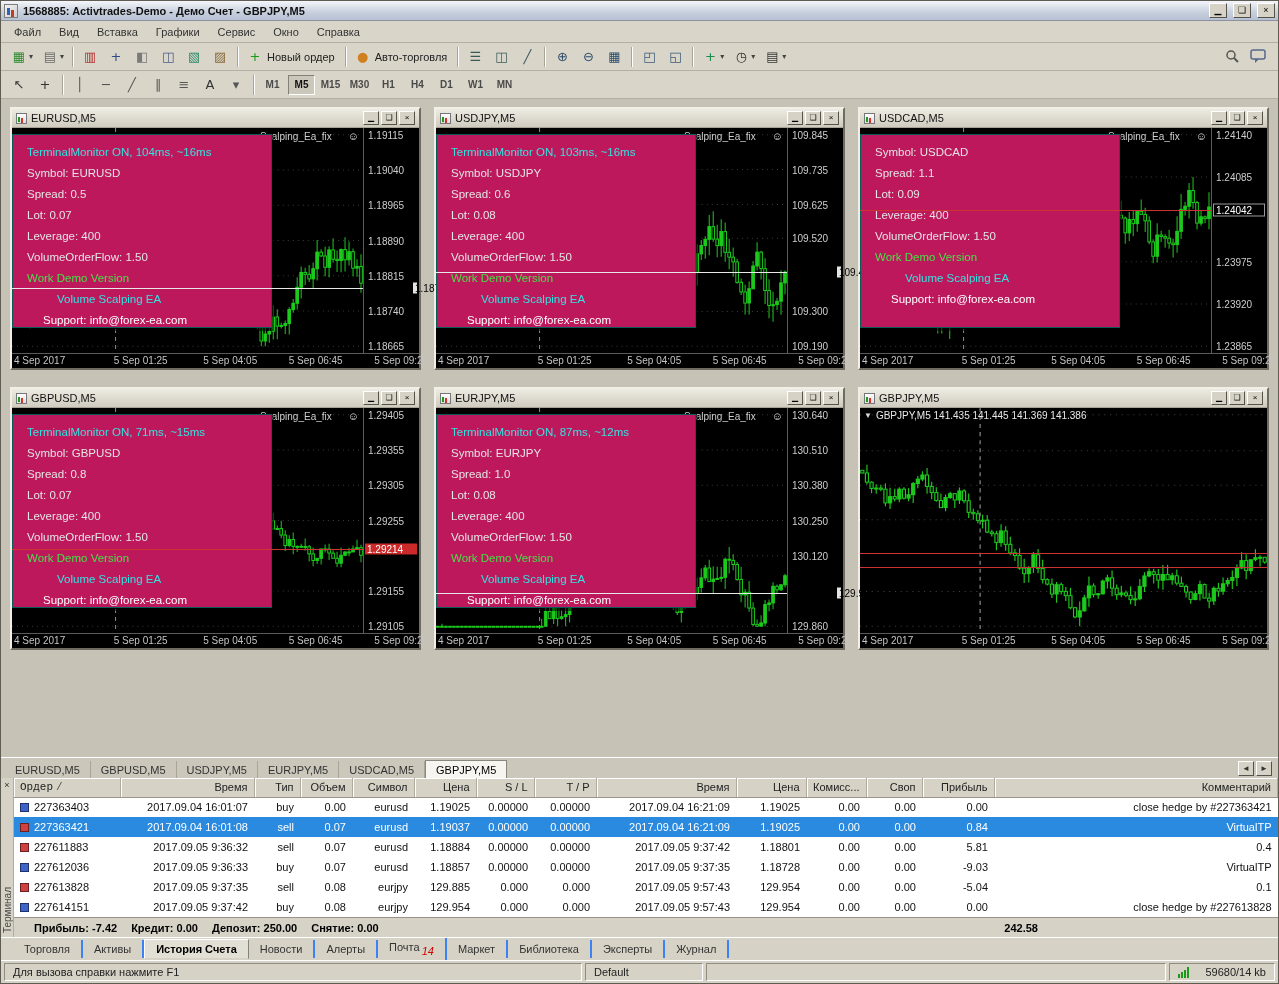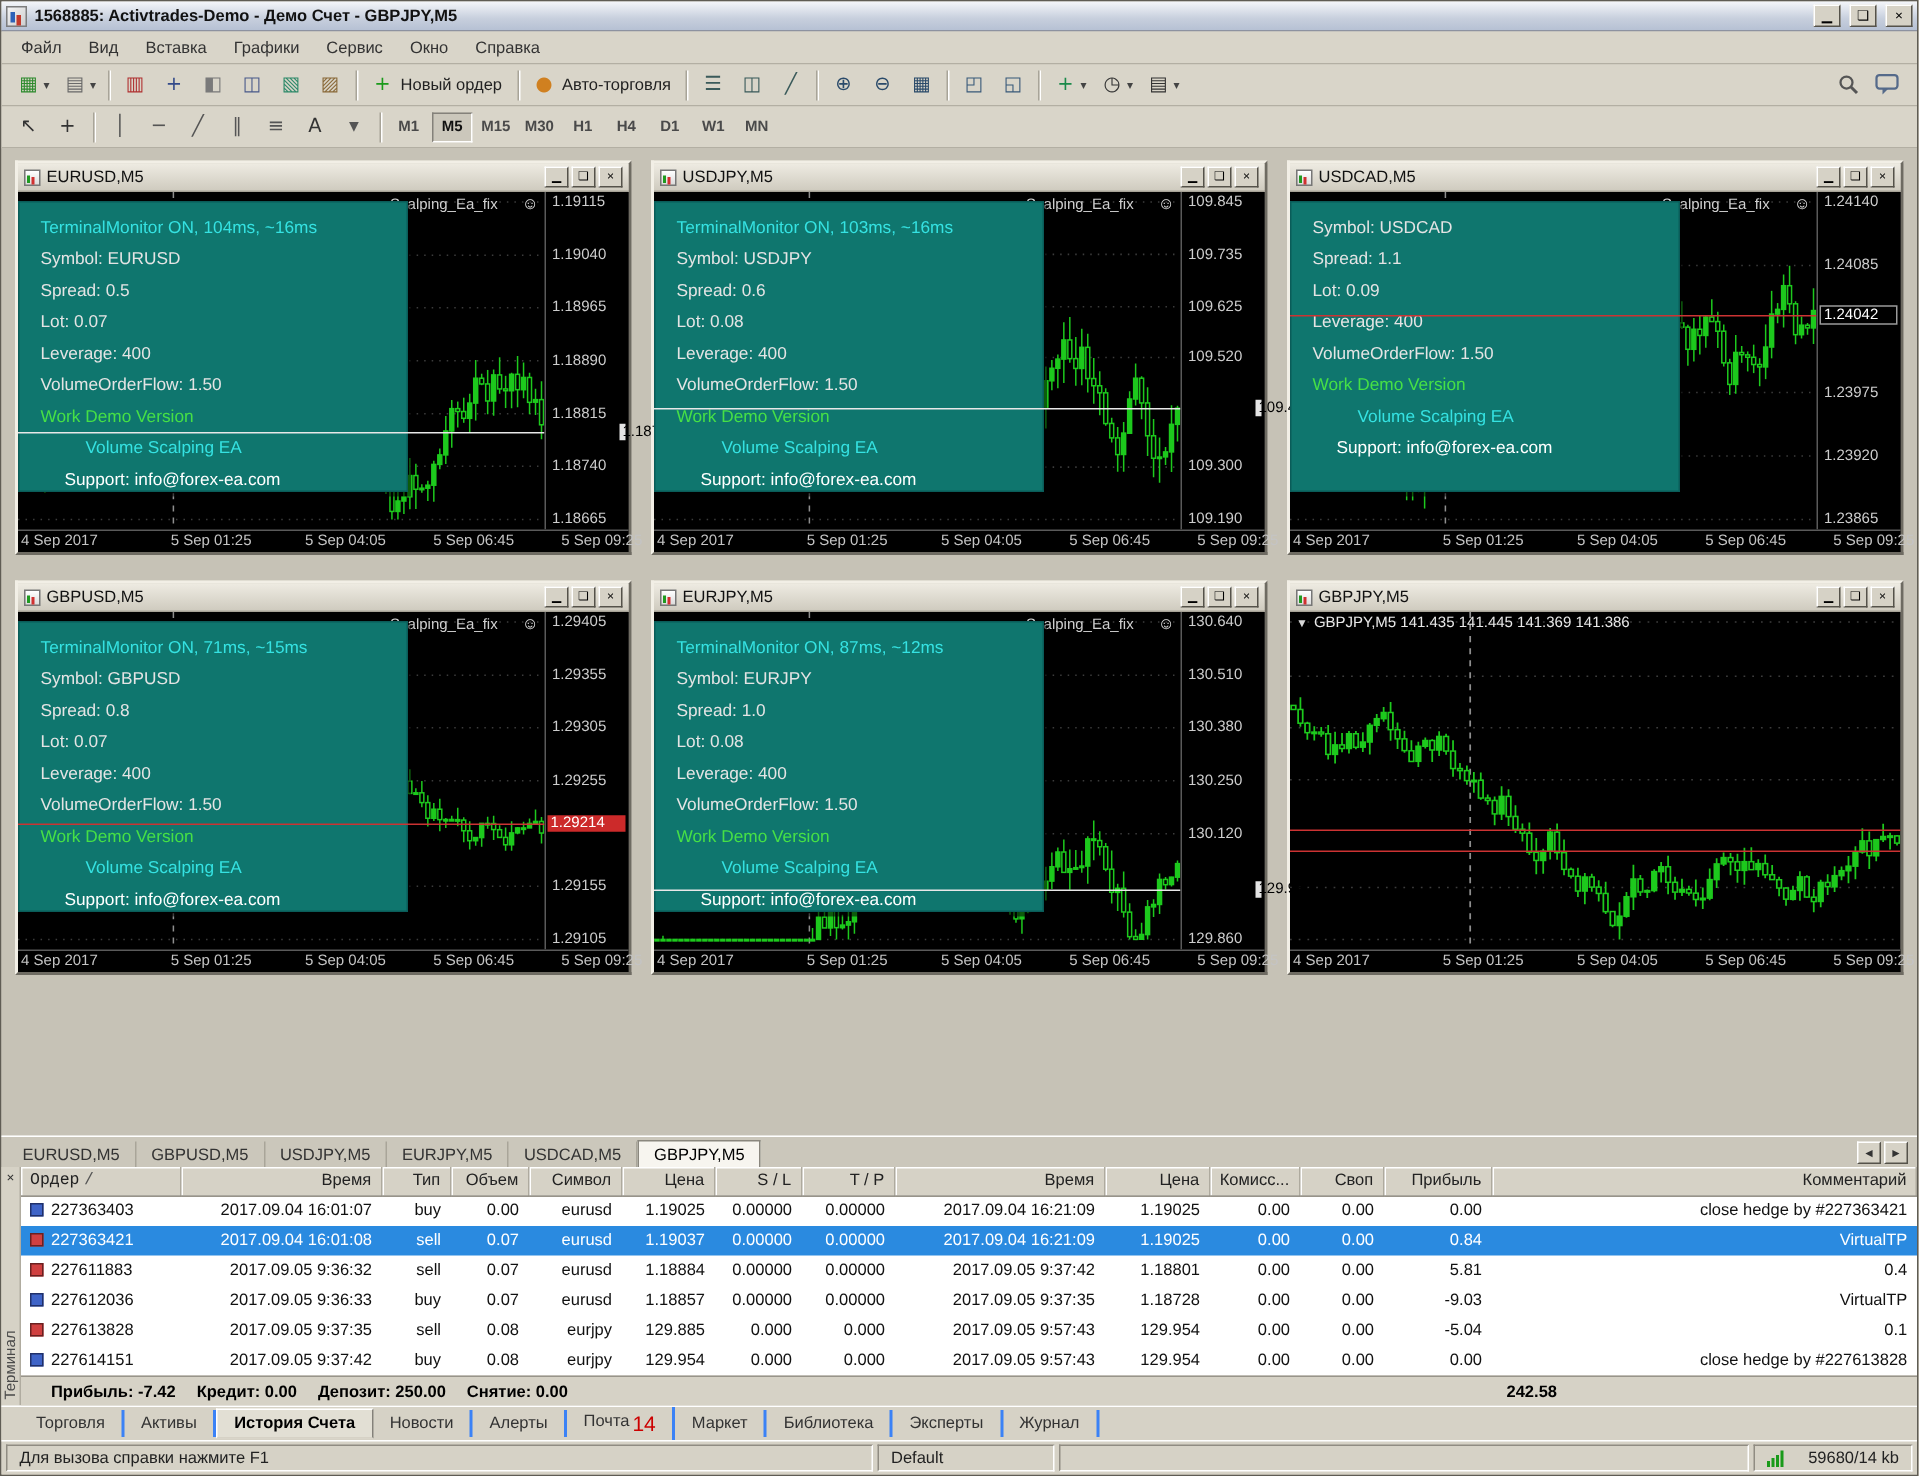--- a/index.html
+++ b/index.html
@@ -45,21 +45,21 @@
     font-size:8px;line-height:12px;text-align:center;color:#000;margin-left:2px;}
   .cw-chart{flex:1;display:flex;flex-direction:column;background:#000;min-height:0;}
   .cw-main{flex:1;display:flex;min-height:0;}
   .cw-plot{flex:1;position:relative;overflow:hidden;}
   .cw-plot svg{position:absolute;inset:0;width:100%;height:100%;z-index:1;}
   .price-line{position:absolute;left:0;right:0;height:1px;z-index:5;}
   .ea-label{position:absolute;top:2px;right:4px;z-index:3;color:#cfcfcf;font-size:10px;display:flex;align-items:center;gap:16px;}
   .ea-smiley{font-size:11px;color:#e6e6e6;}
   .ohlc{position:absolute;top:2px;left:4px;z-index:3;color:#e8e8e8;font-size:10px;display:flex;align-items:center;gap:4px;white-space:nowrap;}
   .ohlc .mk{font-size:8px;color:#d8d8d8;}
-  .ea-panel{position:absolute;left:0;top:6px;width:74%;height:86%;z-index:4;background:#0f766e;
+  .ea-panel{position:absolute;left:0;top:6px;width:74%;height:86%;z-index:4;background:#be185d;
     border:1px solid #0a5c59;box-shadow:2px 3px 0 rgba(0,0,0,0.55);padding:7px 0 0 14px;font-size:11.5px;}
   .ea-line{line-height:21px;white-space:nowrap;}
   .ea-cyan{color:#35e2e2;}
   .ea-white{color:#e4e4e4;}
   .ea-green{color:#46e046;}
   .ea-sup{color:#ffffff;}
   .ea-indent1{padding-left:30px;}
   .ea-indent2{padding-left:16px;}
   .cw-scale{width:56px;flex:0 0 56px;position:relative;border-left:1px solid #5a5a5a;background:#000;}
   .pl{position:absolute;left:4px;transform:translateY(-50%);color:#cdcdcd;font-size:10px;white-space:nowrap;}
@@ -99,21 +99,21 @@
   .sort-glyph{color:#555;margin-left:3px;}
 
   .summary{height:20px;flex:0 0 20px;background:#d6d2c6;border-top:1px solid #98948a;display:flex;align-items:center;
     font-weight:bold;color:#000;position:relative;padding-left:20px;}
   .sum-item{margin-right:14px;white-space:nowrap;}
   .sum-balance{position:absolute;right:240px;}
 
   .terminal-tabs{height:23px;flex:0 0 23px;background:#d6d2c6;border-top:1px solid #fff;display:flex;align-items:center;padding-left:12px;}
   .ttab{padding:3px 11px;color:#333;border-right:2px solid #3b82f6;white-space:nowrap;}
   .ttab.active{background:#e2dfd4;border:1px solid;border-color:#fff #84817a #d6d2c6 #fff;font-weight:bold;color:#000;}
-  .ttab .badge{color:#cc0000;font-size:14px;vertical-align:sub;margin-left:2px;}
+  .ttab .badge{color:#cc0000;font-size:11px;vertical-align:sub;margin-left:2px;font-style:italic;}
 
   
   .statusbar{height:23px;flex:0 0 23px;background:#d6d2c6;border-top:1px solid #fff;display:flex;align-items:center;gap:3px;padding:2px 3px;}
   .sb-panel{height:18px;border:1px solid;border-color:#908c82 #fff #fff #908c82;display:flex;align-items:center;padding:0 8px;color:#222;white-space:nowrap;}
   .sb-help{width:578px;}
   .sb-profile{width:118px;}
   .sb-fill{flex:1;}
   .sb-net{display:flex;align-items:center;gap:16px;}
   .bars{display:flex;align-items:flex-end;gap:1px;height:11px;}
   .bars span{width:2px;background:#1a9a1a;display:block;}

